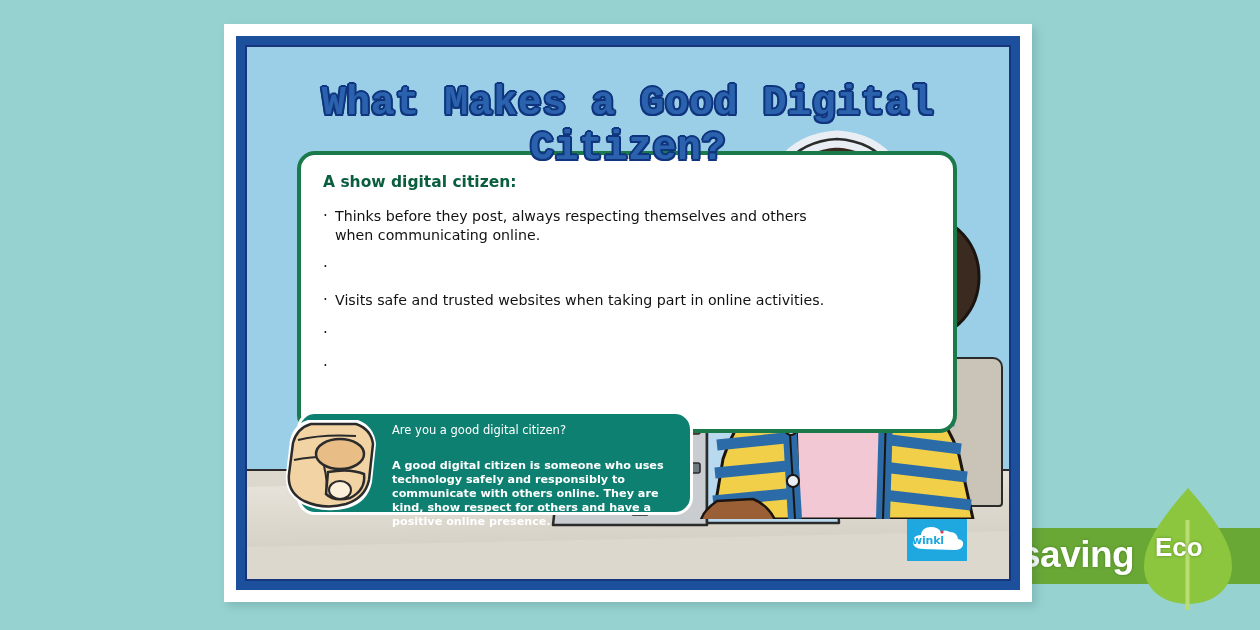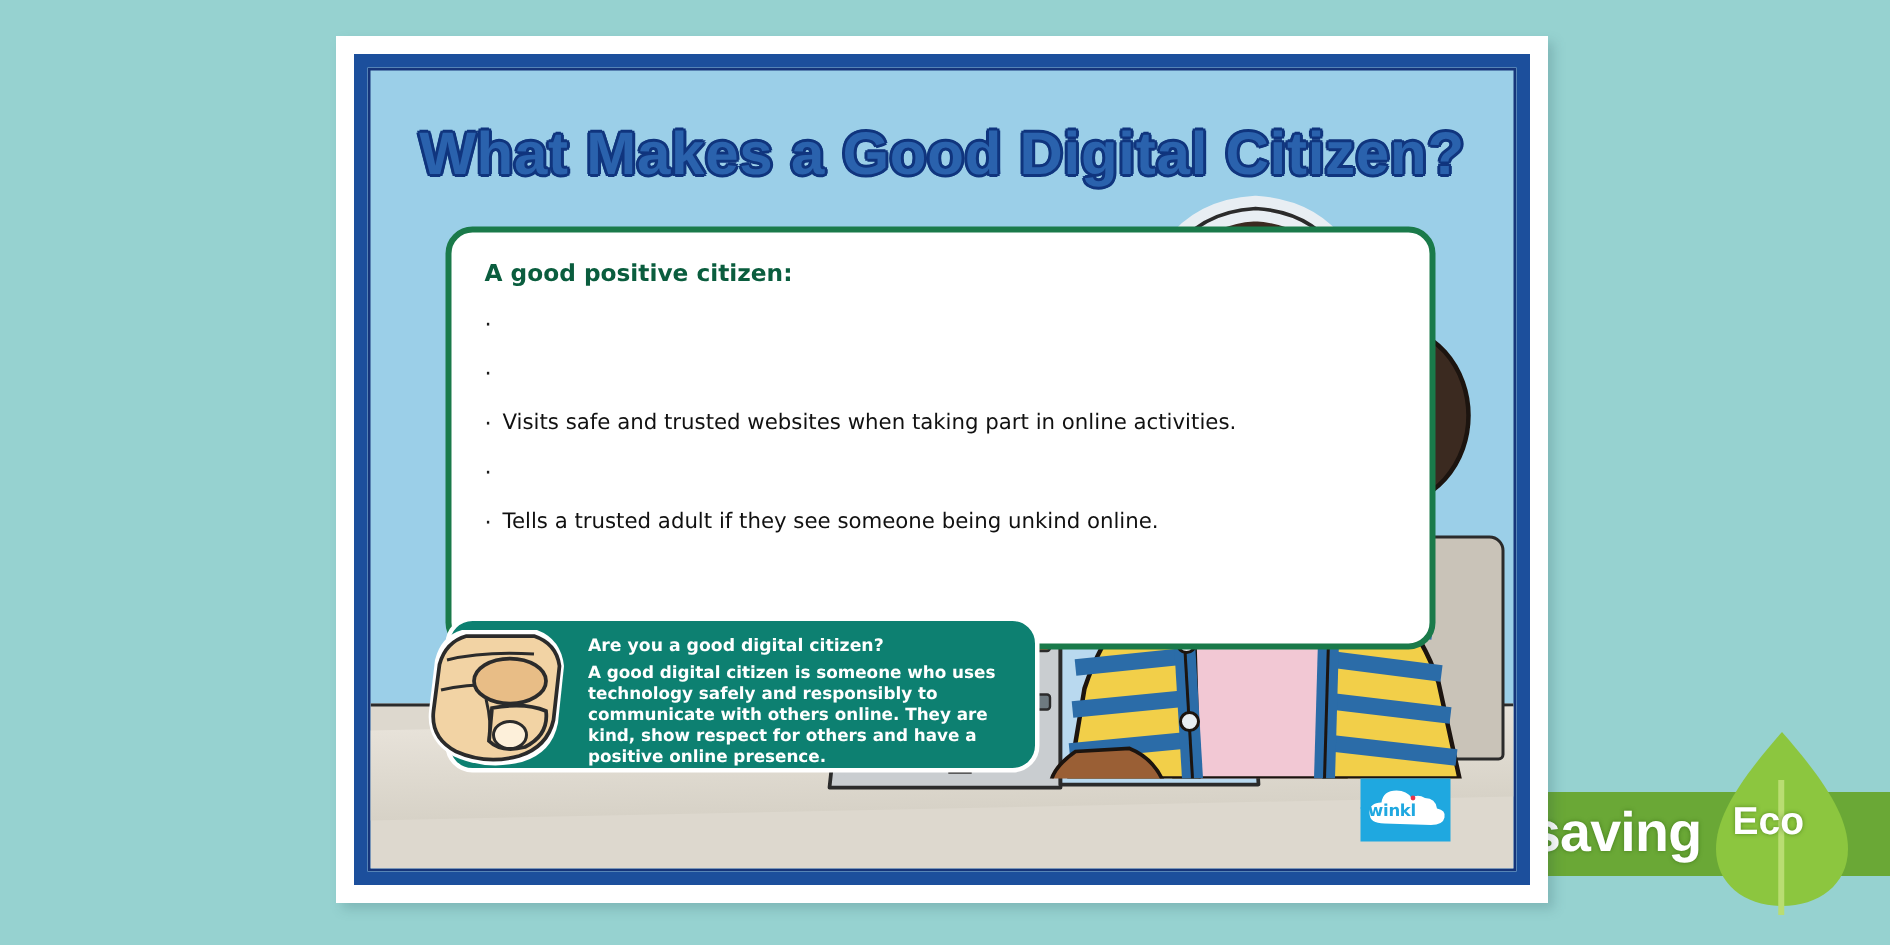--- a/index.html
+++ b/index.html
@@ -59,21 +59,21 @@
     position: absolute; inset: 0;
     border: 2px solid #16357a;
     overflow: hidden;
     background: #9bcfe8;
   }
 
   
   #poster-title {
     position: absolute; left: 0; top: 34px; width: 100%;
     text-align: center;
-    font-family: Liberation Sans, sans-serif;
+    font-family: Liberation Mono, monospace;
     font-size: 40px; font-weight: 700;
     color: #2a62ad;
     letter-spacing: 0.5px;
     text-shadow:
       -1.5px -1.5px 0 #10357e, 1.5px -1.5px 0 #10357e,
       -1.5px 1.5px 0 #10357e, 1.5px 1.5px 0 #10357e,
       0 -2px 0 #10357e, 0 2px 0 #10357e,
       -2px 0 0 #10357e, 2px 0 0 #10357e;
     z-index: 30;
   }
@@ -138,22 +138,22 @@
     position: absolute; left: 50px; bottom: 64px;
     width: 396px; height: 104px;
     background: #0d8071;
     border: 3px solid #ffffff;
     border-radius: 18px;
     z-index: 22;
     padding: 9px 14px 9px 92px;
   }
   #info-heading {
     font-family: "DejaVu Sans", sans-serif;
-    font-size: 11.5px; font-weight: 700;
-    color: #ffffff; margin-bottom: 5px;
+    font-size: 11.5px; font-weight: 400;
+    color: #ffffff; margin-bottom: 22px;
   }
   #info-body {
     font-family: "DejaVu Sans", sans-serif;
     font-size: 11.2px; line-height: 14px;
     font-weight: 700; color: #ffffff;
   }
 
   
   #fist {
     position: absolute; left: -22px; bottom: -6px;
@@ -318,38 +318,38 @@
 
         <g fill="#e8eef3" stroke="#1c140f" stroke-width="2">
           <circle cx="104" cy="330" r="6"></circle>
             <circle cx="106" cy="382" r="6"></circle>
         </g>
 
         <path d="M30 402 Q10 416 14 430 L92 432 Q86 408 66 400 Z" fill="#9a5f35" stroke="#1c140f" stroke-width="2.5"></path>
       </svg>
 
       <div id="content-card">
-        <div id="card-heading">A good positive citizen:</div>
-
-        <div class="bullet-row">
-          <span class="bullet-dot">·</span>
+        <div id="card-heading">A show digital citizen:</div>
+
+        <div class="bullet-row">
+          <span class="bullet-dot">·</span>
+          <span class="bullet-text">Thinks before they post, always respecting themselves and others when communicating online.</span>
         </div>
         <div class="bullet-row">
           <span class="bullet-dot">·</span>
         </div>
         <div class="bullet-row">
           <span class="bullet-dot">·</span>
           <span class="bullet-text">Visits safe and trusted websites when taking part in online activities.</span>
         </div>
         <div class="bullet-row">
           <span class="bullet-dot">·</span>
         </div>
         <div class="bullet-row">
           <span class="bullet-dot">·</span>
-          <span class="bullet-text">Tells a trusted adult if they see someone being unkind online.</span>
         </div>
       </div>
 
       <div id="info-box">
         <svg id="fist" viewBox="0 0 116 108">
           <path d="M30 10 Q16 14 12 30 L8 64 Q6 84 24 94 Q46 104 70 98 Q90 92 94 72 L98 34
                    Q96 16 80 10 Z" fill="#ffffff"></path>
           <path d="M33 14 Q19 18 15 33 L11 64 Q9 82 26 91 Q46 100 68 94 Q87 88 91 70 L95 34
                    Q93 19 78 14 Z" fill="#f2d3a4" stroke="#2b2b2b" stroke-width="2.5"></path>
           <path d="M20 30 Q44 24 78 26" fill="none" stroke="#2b2b2b" stroke-width="2"></path>

